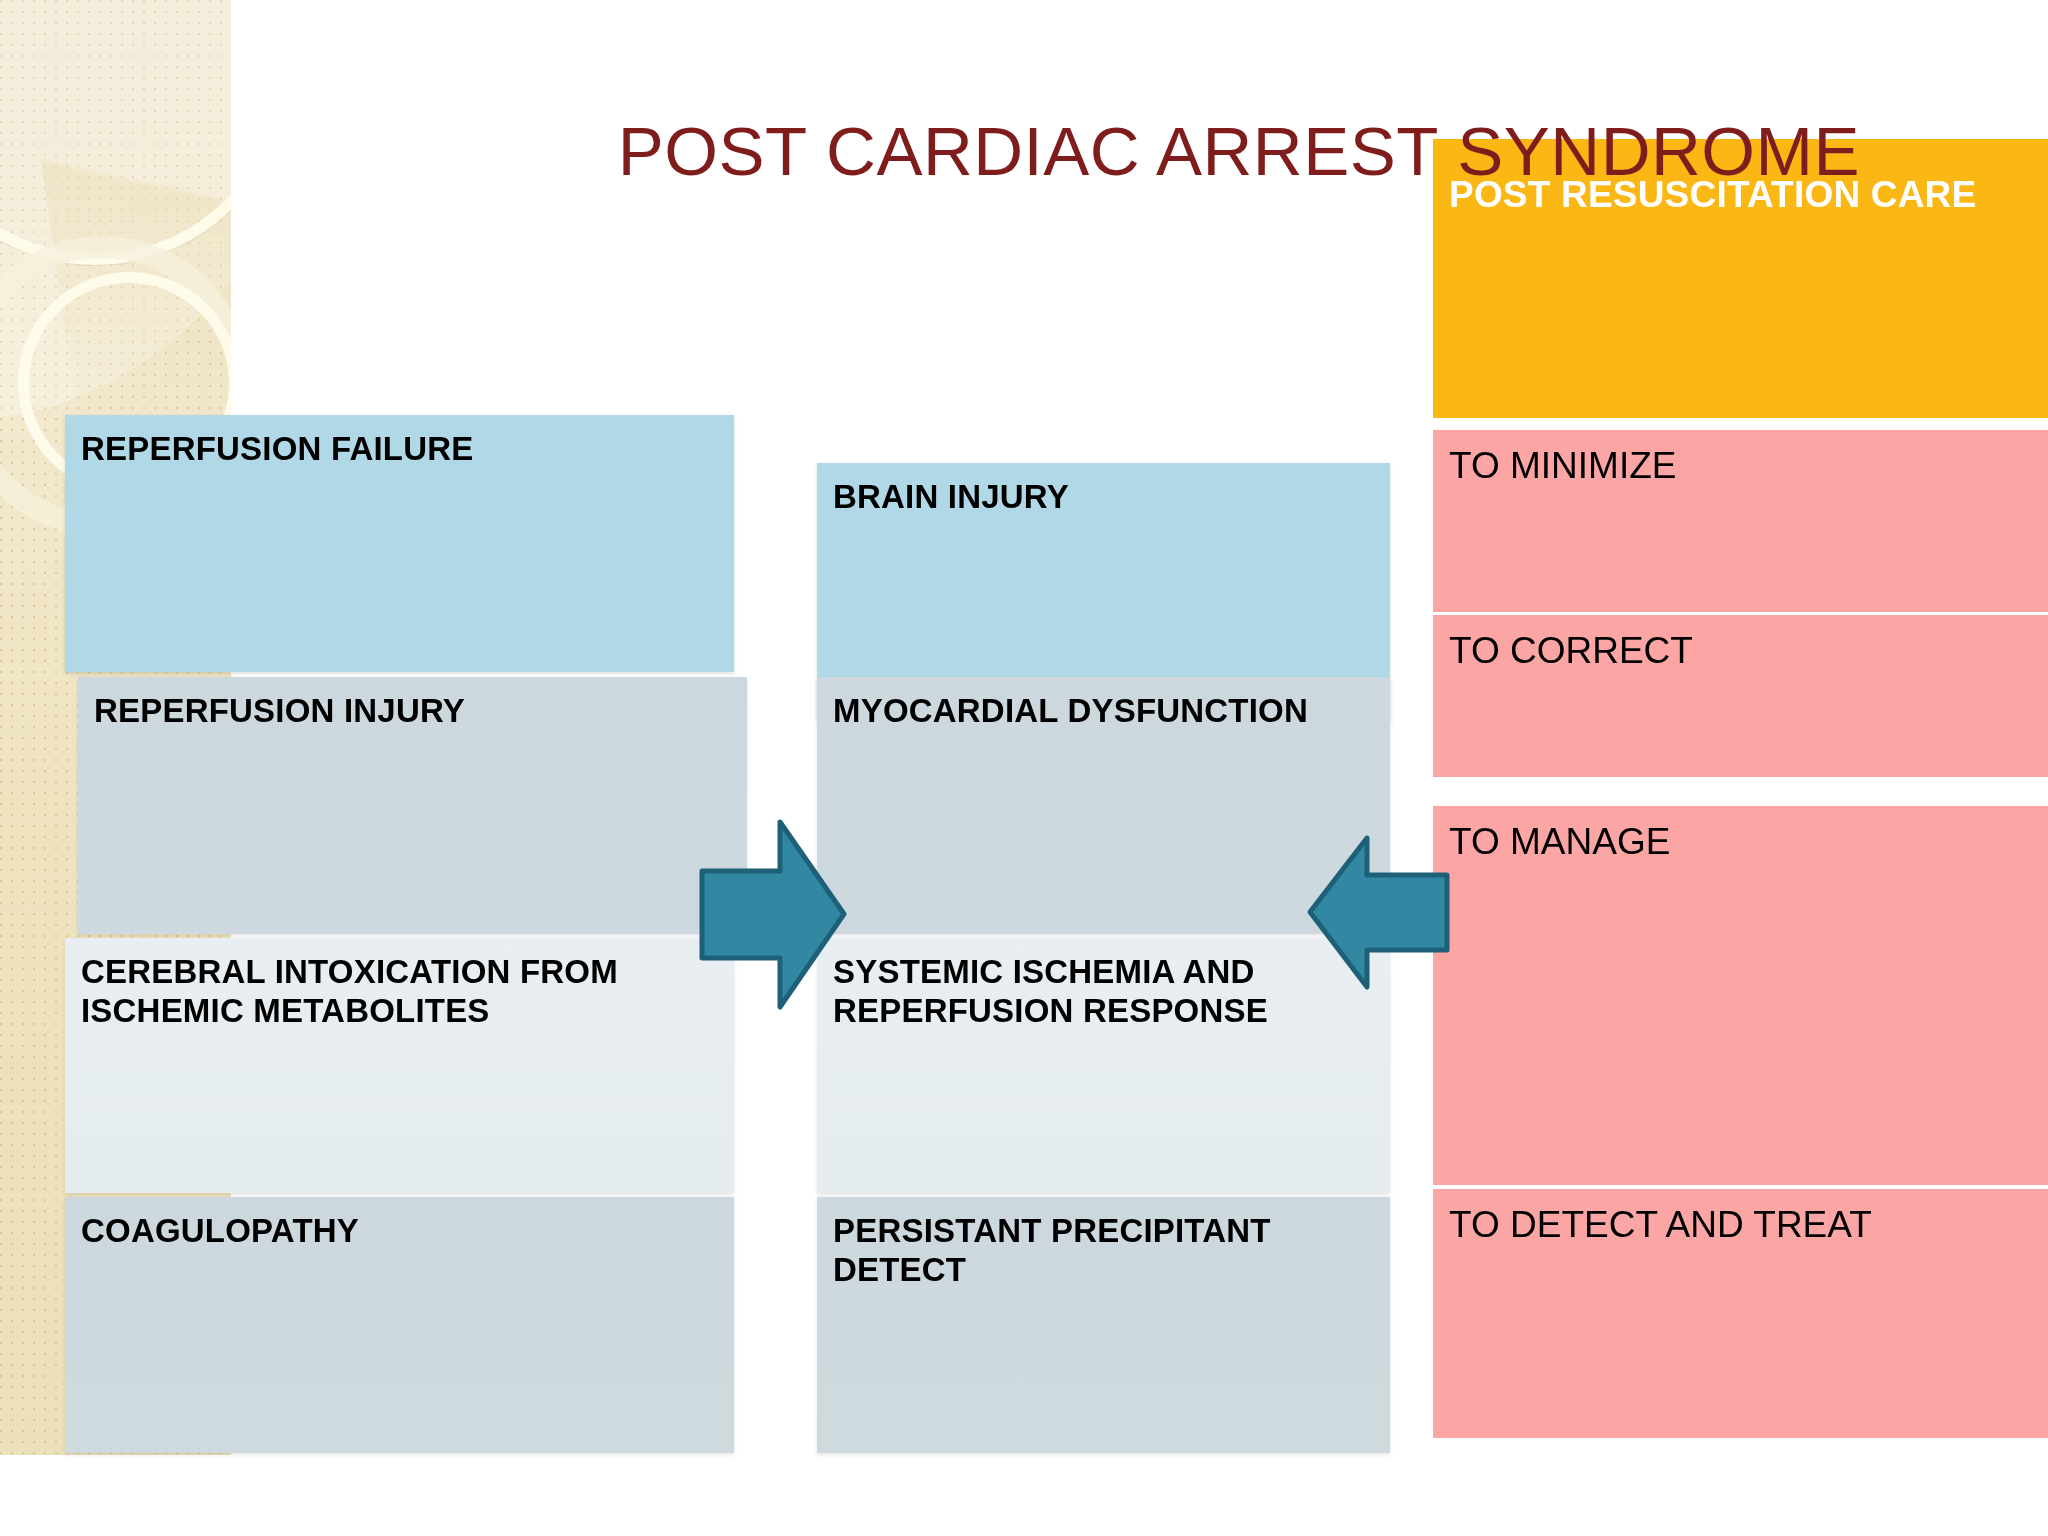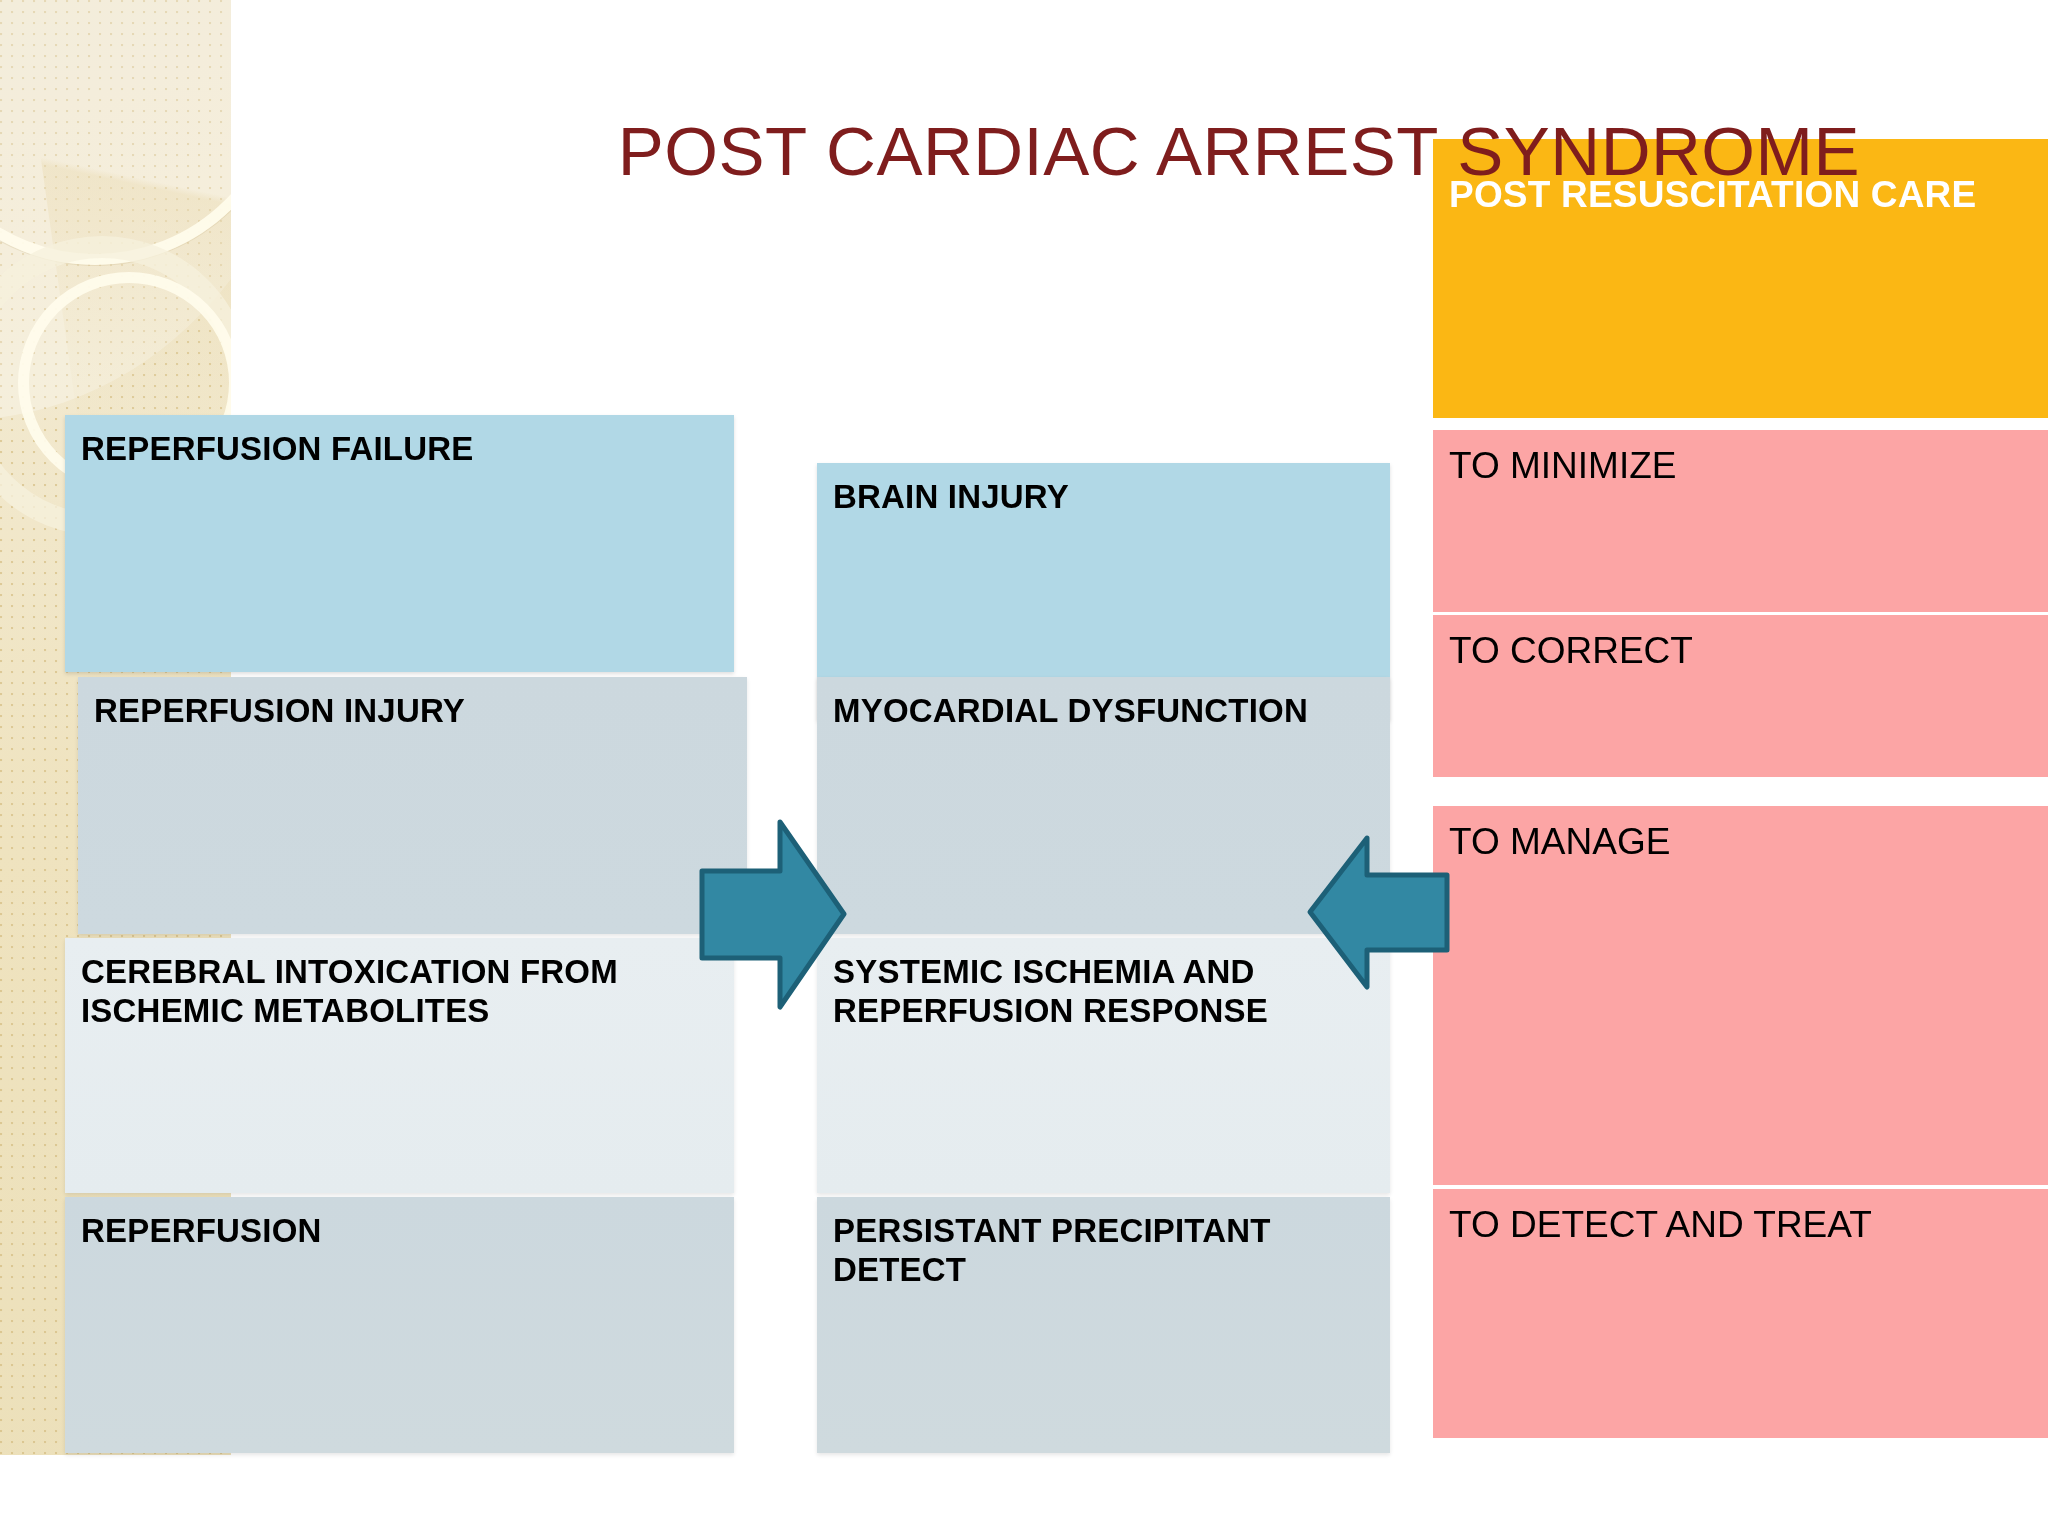--- a/index.html
+++ b/index.html
@@ -104,21 +104,21 @@
 
 <div class="cell col-left grey-a" style="top:677px;height:257px;margin-left:13px;">
   <span>REPERFUSION INJURY</span>
 </div>
 
 <div class="cell col-left grey-b" style="top:938px;height:255px;">
   <span>CEREBRAL INTOXICATION FROM ISCHEMIC METABOLITES</span>
 </div>
 
 <div class="cell col-left grey-c" style="top:1197px;height:256px;">
-  <span>REPERFUSION</span>
+  <span>COAGULOPATHY</span>
 </div>
 
 <div class="cell col-mid blue-head" style="top:415px;height:257px;margin-top:48px;">
   <span>BRAIN INJURY</span>
 </div>
 
 <div class="cell col-mid grey-a" style="top:677px;height:257px;">
   <span>MYOCARDIAL DYSFUNCTION</span>
 </div>
 

